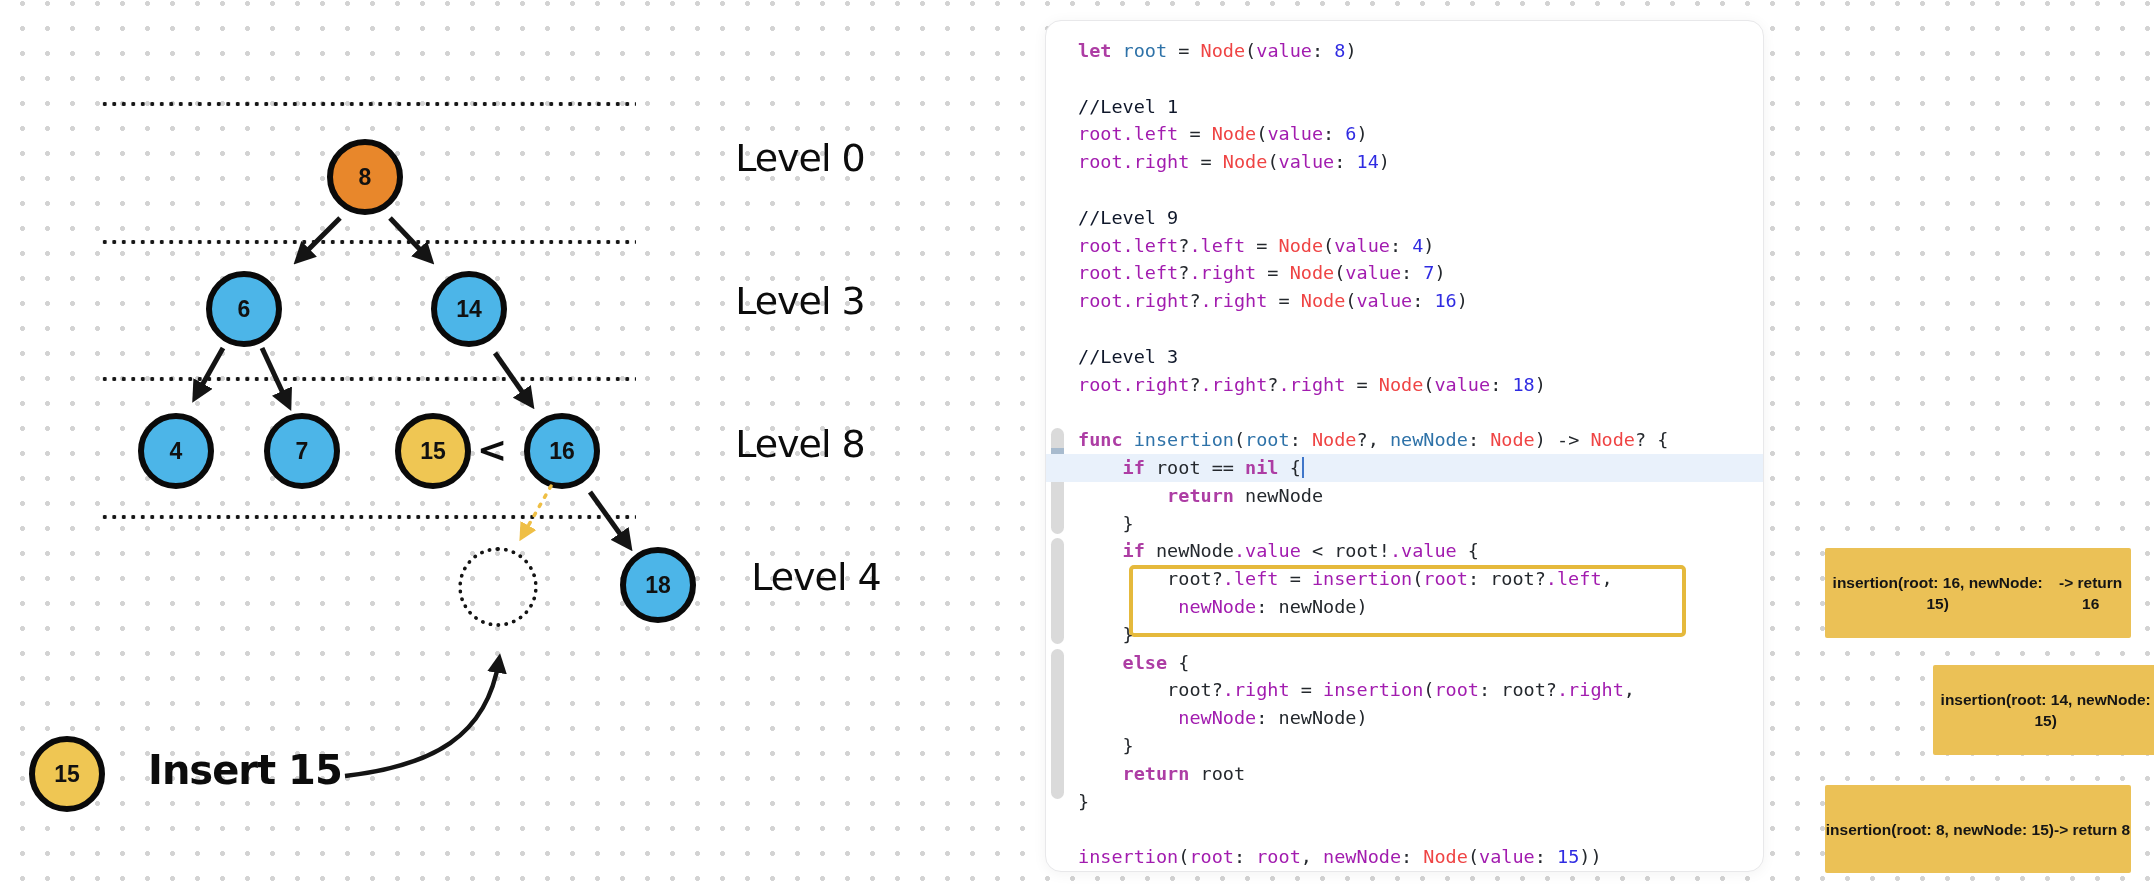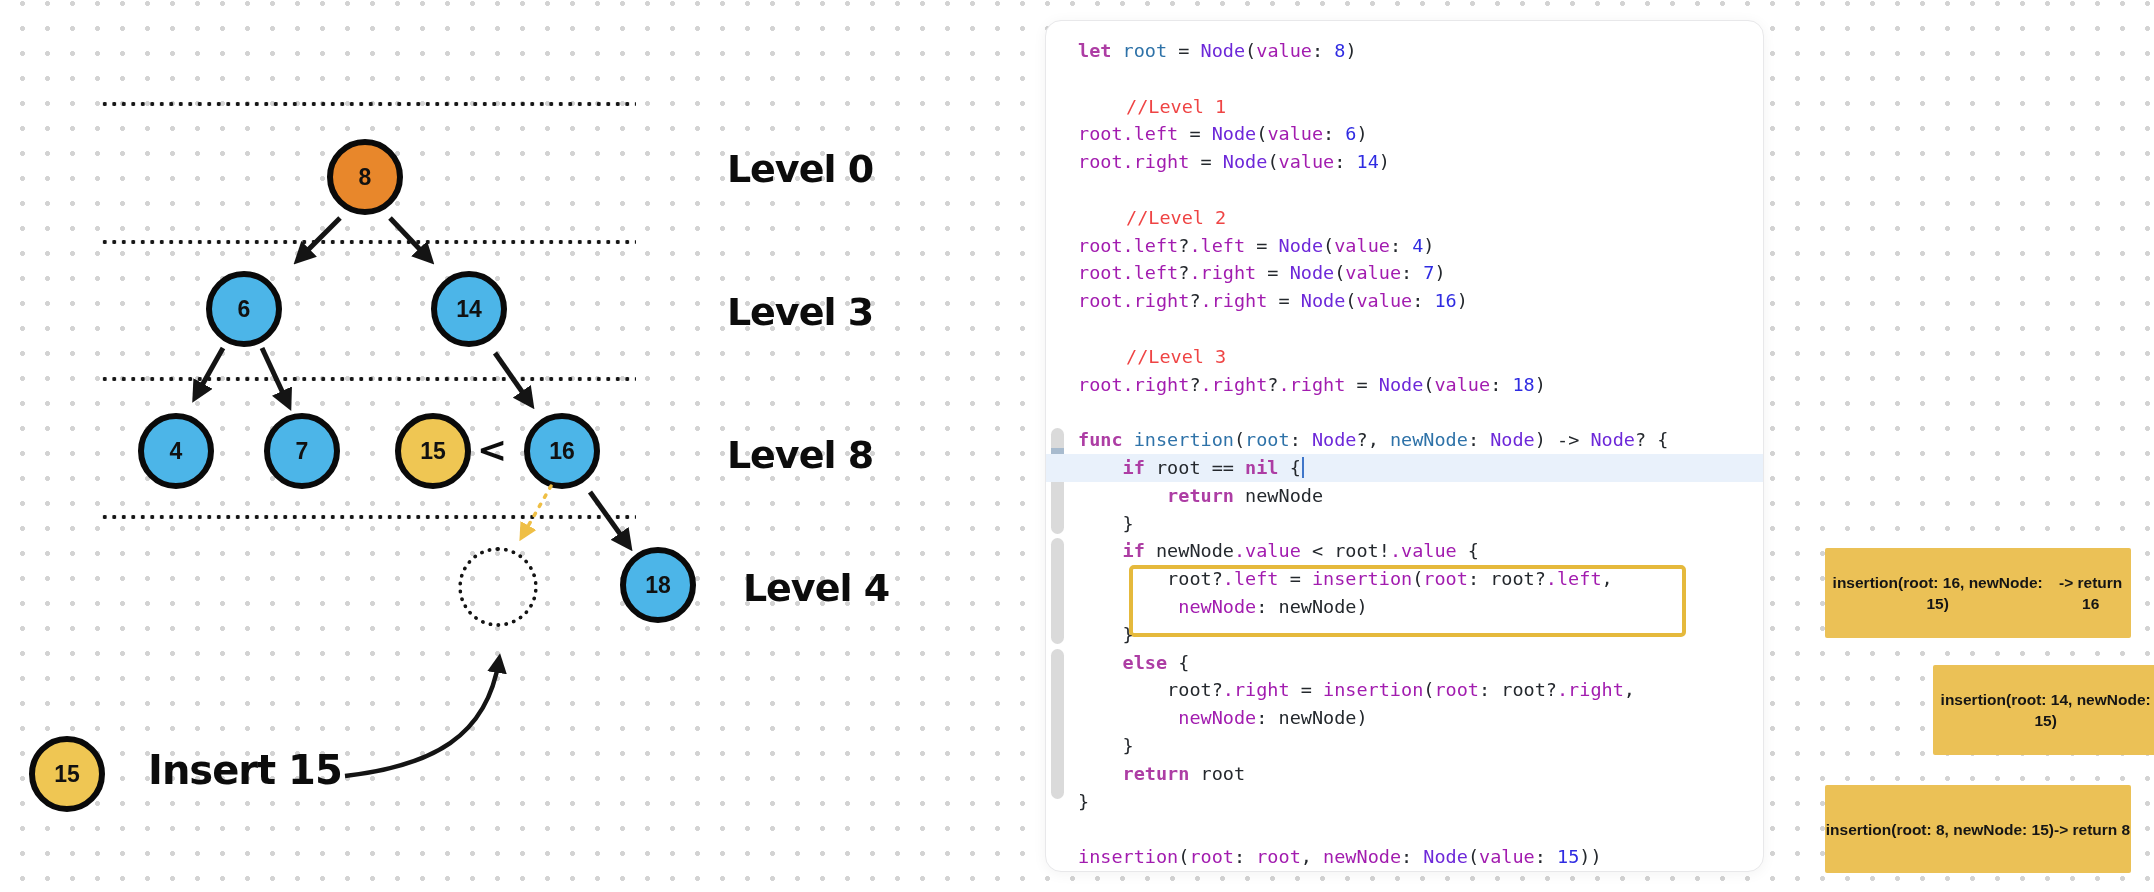--- a/index.html
+++ b/index.html
@@ -8,22 +8,22 @@
     background-color:#ffffff;
     background-image:radial-gradient(circle,#d3d3d3 2.2px,transparent 2.8px);
     background-size:25px 25px;background-position:10px 16px;
     font-family:"Liberation Sans","DejaVu Sans",sans-serif;
   }
   
   .dotline{position:absolute;height:6px;
     background-image:radial-gradient(circle,#161616 1.9px,transparent 2.4px);
     background-size:9.5px 6px;background-position:0 1px;}
   .level-label{position:absolute;transform:translate(-50%,-50%);
-    font-weight:700;font-size:38px;color:#0c0c0c;letter-spacing:-1px;
-    font-family:"DejaVu Sans","Liberation Sans",sans-serif;margin-top:11px;}
+    font-weight:400;font-size:38px;color:#0c0c0c;letter-spacing:-1px;
+    font-family:"DejaVu Sans","Liberation Sans",sans-serif;}
   .tnode{position:absolute;width:64px;height:64px;border:6px solid #0a0a0a;border-radius:50%;
     display:flex;align-items:center;justify-content:center;
     font-size:23px;font-weight:700;color:#111;transform:translate(-50%,-50%);}
   .tnode.orange{background:#e8872b;}
   .tnode.blue{background:#4cb5e8;}
   .tnode.yellow{background:#efc653;}
   .placeholder{position:absolute;width:72px;height:72px;border:4.5px dotted #141414;border-radius:50%;
     transform:translate(-50%,-50%);}
   .cmp{position:absolute;transform:translate(-50%,-50%);font-size:36px;font-weight:900;color:#0c0c0c;
     font-family:"DejaVu Sans",sans-serif;}
@@ -35,23 +35,23 @@
     background:#fff;border:1px solid #e8e8ea;border-radius:16px;
     box-shadow:0 2px 14px rgba(0,0,0,0.05);}
   #code-area{position:absolute;left:0;top:16px;right:0;bottom:0;}
   .code-line{position:relative;height:27.8px;line-height:27.8px;white-space:pre;
     padding-left:32px;font-family:"DejaVu Sans Mono","Liberation Mono",monospace;
     font-size:18.5px;color:#24282d;}
   .code-line.hl{background:#e9f1fb;}
   .tok-k{color:#ad3da4;font-weight:bold;}
   .tok-d{color:#2e72a8;}
   .tok-r{color:#a21caf;}
-  .tok-t{color:#6d28d9;}
+  .tok-t{color:#ef4444;}
   .tok-n{color:#2f2be2;}
-  .tok-c{color:#ef4444;margin-left:48px;}
+  .tok-c{color:#0f172a;}
   .tok-p{color:#24282d;}
   .cursor{display:inline-block;width:2.5px;height:21px;background:#3f76c9;vertical-align:-4px;margin-left:1px;}
   .pill{position:absolute;left:5px;width:13px;border-radius:7px;background:#dadada;}
   .pill-active{position:absolute;left:5px;width:13px;background:#a8bbce;}
   .focus-box{position:absolute;border:4px solid #e5b93c;border-radius:5px;background:transparent;}
   
   .callout{position:absolute;background:#ebc156;display:flex;flex-direction:row;
     align-items:center;justify-content:center;text-align:center;border-radius:2px;}
   .callout div{font-size:15.5px;font-weight:700;color:#151515;line-height:21px;
     font-family:"Liberation Sans","DejaVu Sans",sans-serif;}
@@ -114,21 +114,21 @@
         <div class="pill-active" style="top: 427px; height: 28px;"></div>
         <div class="focus-box" style="left: 83px; top: 544px; width: 549px; height: 64px;"></div>
       </div>
     <div id="code-area">
         <div class="code-line"><span class="tok-k">let</span><span class="tok-p"> </span><span class="tok-d">root</span><span class="tok-p"> = </span><span class="tok-t">Node</span><span class="tok-p">(</span><span class="tok-r">value</span><span class="tok-p">: </span><span class="tok-n">8</span><span class="tok-p">)</span></div>
         <div class="code-line"></div>
         <div class="code-line"><span class="tok-c">//Level 1</span></div>
         <div class="code-line"><span class="tok-r">root.left</span><span class="tok-p"> = </span><span class="tok-t">Node</span><span class="tok-p">(</span><span class="tok-r">value</span><span class="tok-p">: </span><span class="tok-n">6</span><span class="tok-p">)</span></div>
         <div class="code-line"><span class="tok-r">root.right</span><span class="tok-p"> = </span><span class="tok-t">Node</span><span class="tok-p">(</span><span class="tok-r">value</span><span class="tok-p">: </span><span class="tok-n">14</span><span class="tok-p">)</span></div>
         <div class="code-line"></div>
-        <div class="code-line"><span class="tok-c">//Level 2</span></div>
+        <div class="code-line"><span class="tok-c">//Level 9</span></div>
         <div class="code-line"><span class="tok-r">root.left</span><span class="tok-p">?</span><span class="tok-r">.left</span><span class="tok-p"> = </span><span class="tok-t">Node</span><span class="tok-p">(</span><span class="tok-r">value</span><span class="tok-p">: </span><span class="tok-n">4</span><span class="tok-p">)</span></div>
         <div class="code-line"><span class="tok-r">root.left</span><span class="tok-p">?</span><span class="tok-r">.right</span><span class="tok-p"> = </span><span class="tok-t">Node</span><span class="tok-p">(</span><span class="tok-r">value</span><span class="tok-p">: </span><span class="tok-n">7</span><span class="tok-p">)</span></div>
         <div class="code-line"><span class="tok-r">root.right</span><span class="tok-p">?</span><span class="tok-r">.right</span><span class="tok-p"> = </span><span class="tok-t">Node</span><span class="tok-p">(</span><span class="tok-r">value</span><span class="tok-p">: </span><span class="tok-n">16</span><span class="tok-p">)</span></div>
         <div class="code-line"></div>
         <div class="code-line"><span class="tok-c">//Level 3</span></div>
         <div class="code-line"><span class="tok-r">root.right</span><span class="tok-p">?</span><span class="tok-r">.right</span><span class="tok-p">?</span><span class="tok-r">.right</span><span class="tok-p"> = </span><span class="tok-t">Node</span><span class="tok-p">(</span><span class="tok-r">value</span><span class="tok-p">: </span><span class="tok-n">18</span><span class="tok-p">)</span></div>
         <div class="code-line"></div>
         <div class="code-line"><span class="tok-k">func</span><span class="tok-p"> </span><span class="tok-d">insertion</span><span class="tok-p">(</span><span class="tok-d">root</span><span class="tok-p">: </span><span class="tok-t">Node</span><span class="tok-p">?, </span><span class="tok-d">newNode</span><span class="tok-p">: </span><span class="tok-t">Node</span><span class="tok-p">) -&gt; </span><span class="tok-t">Node</span><span class="tok-p">? {</span></div>
         <div class="code-line hl"><span class="tok-p">    </span><span class="tok-k">if</span><span class="tok-p"> root == </span><span class="tok-k">nil</span><span class="tok-p"> {</span><span class="cursor"></span></div>
         <div class="code-line"><span class="tok-p">        </span><span class="tok-k">return</span><span class="tok-p"> newNode</span></div>

